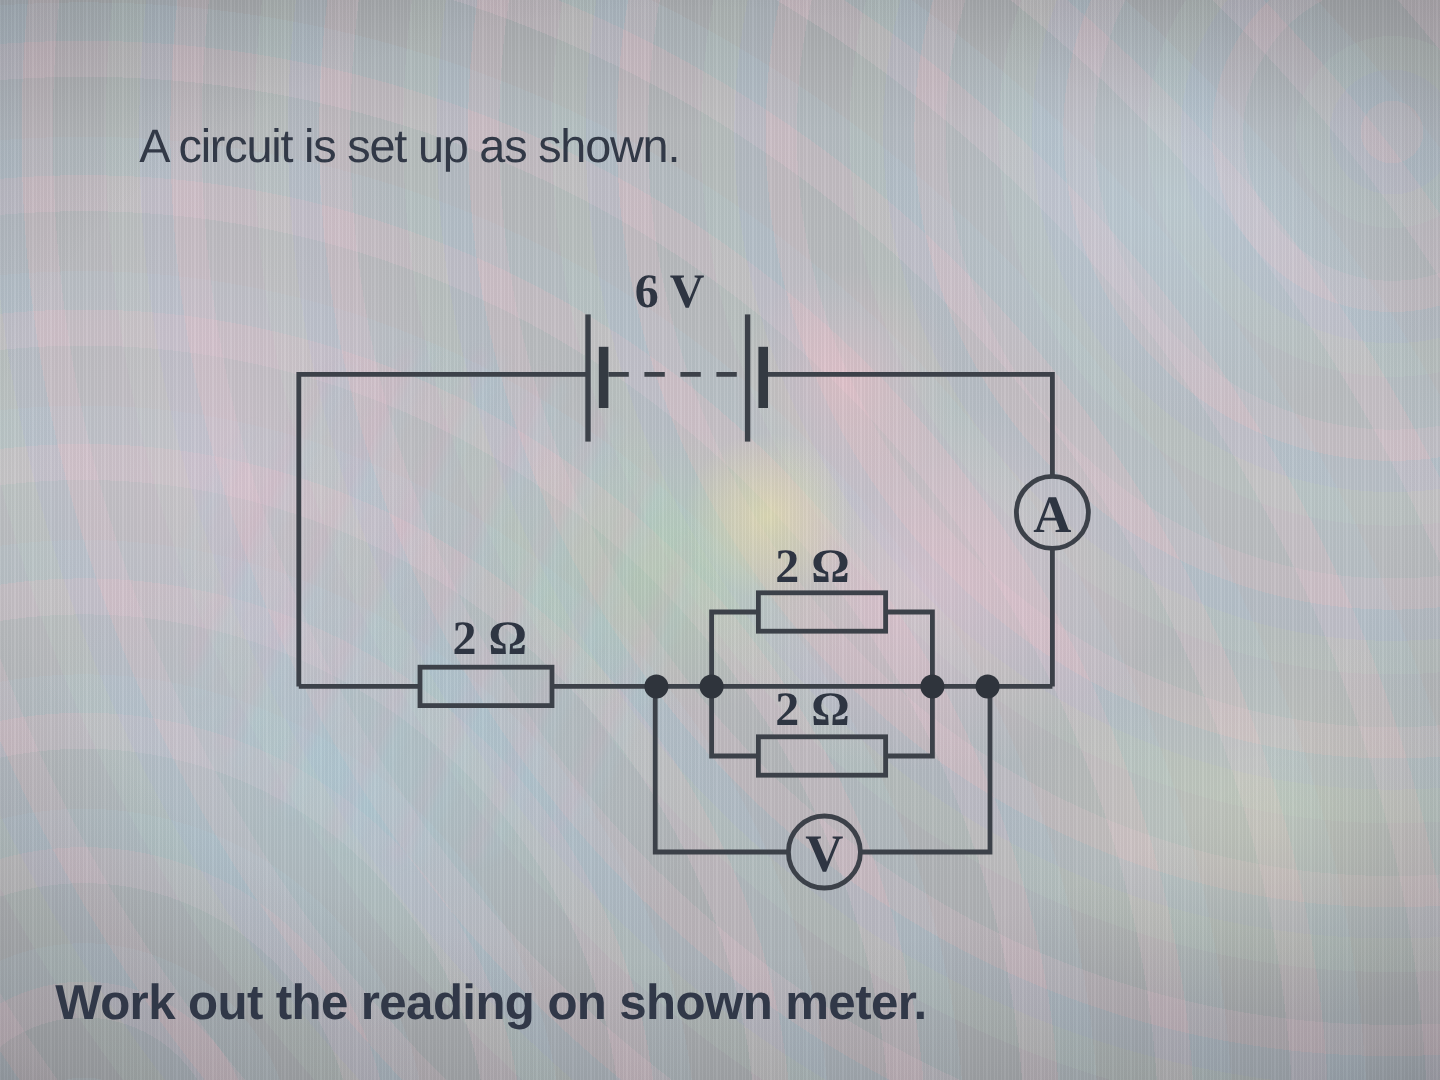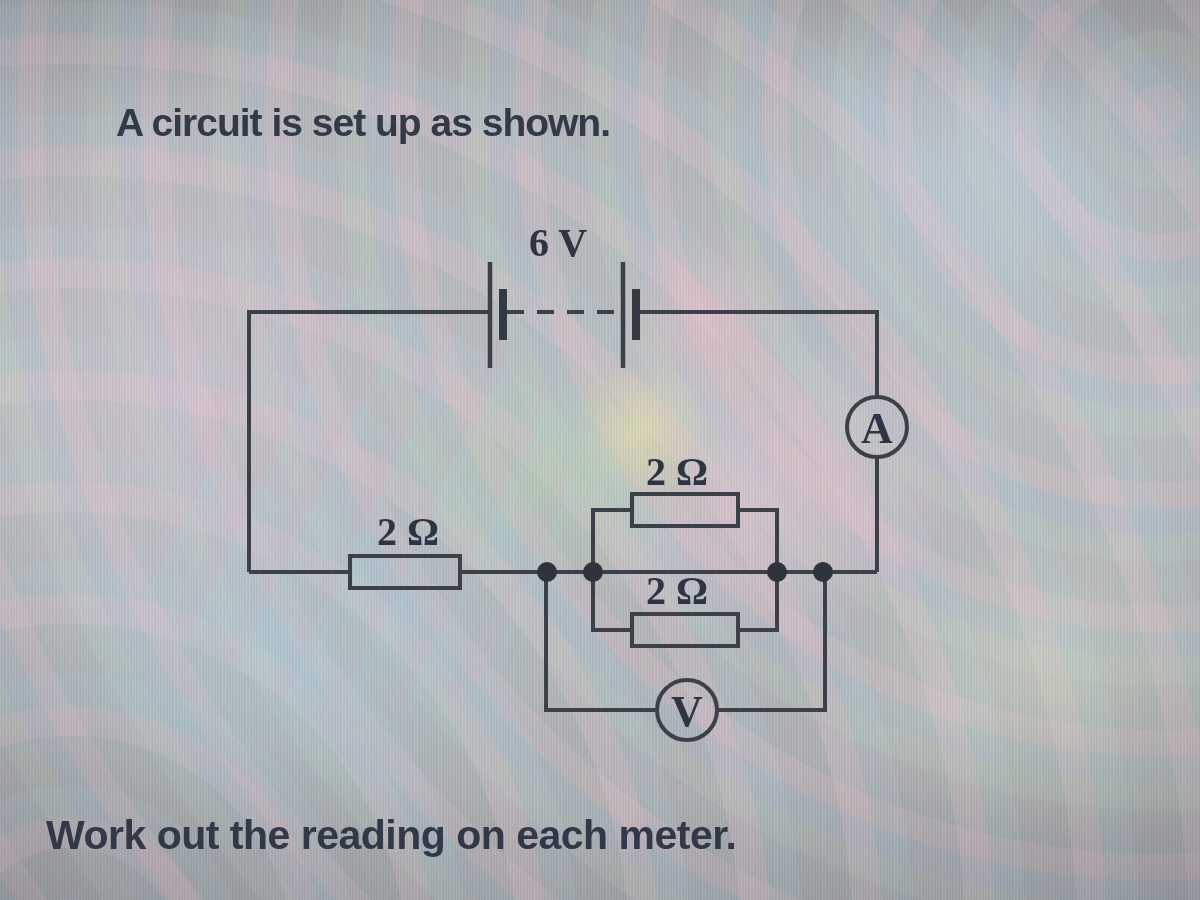--- a/index.html
+++ b/index.html
@@ -31,21 +31,21 @@
   .texture{
     position:absolute;inset:0;
     background:repeating-linear-gradient(90deg, rgba(255,255,255,0.05) 0 1px, rgba(0,0,0,0.03) 1px 3px);
   }
   .vignette{
     position:absolute;inset:0;
     background:radial-gradient(ellipse 88% 80% at 48% 45%, rgba(0,0,0,0) 55%, rgba(58,60,66,0.16) 84%, rgba(46,48,54,0.32) 100%);
   }
   .intro-text{
     position:absolute;left:116px;top:101px;
-    font-weight:700;font-size:39px;letter-spacing:-1px;
+    font-weight:400;font-size:39px;letter-spacing:-1px;
     color:#323947;white-space:nowrap;
   }
   .question-text{
     position:absolute;left:46px;top:812px;
     font-weight:700;font-size:41px;letter-spacing:-0.5px;
     color:#313848;white-space:nowrap;
   }
   svg.circuit{position:absolute;left:0;top:0;}
   .wire{fill:none;stroke:#3c4149;stroke-width:4;}
   .wire-dashed{fill:none;stroke:#3c4149;stroke-width:4;stroke-dasharray:17 13;}
@@ -118,14 +118,14 @@
       <circle class="meter" cx="877" cy="427" r="30"></circle>
       <text class="lbl lbl-meter" x="877" y="443" text-anchor="middle">A</text>
     </g>
 
     <circle class="dot" cx="547" cy="572" r="10"></circle>
     <circle class="dot" cx="593" cy="572" r="10"></circle>
     <circle class="dot" cx="777" cy="572" r="10"></circle>
     <circle class="dot" cx="823" cy="572" r="10"></circle>
   </svg>
 
-  <div class="question-text">Work out the reading on each meter.</div>
+  <div class="question-text">Work out the reading on shown meter.</div>
 </div>
 
 </body></html>

